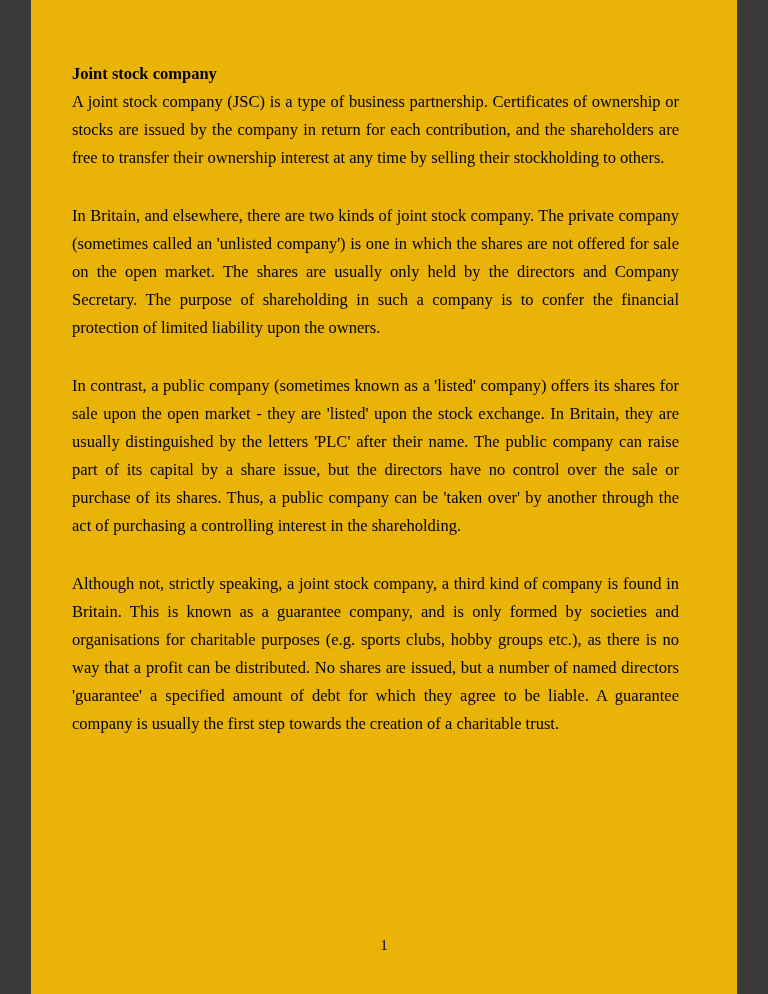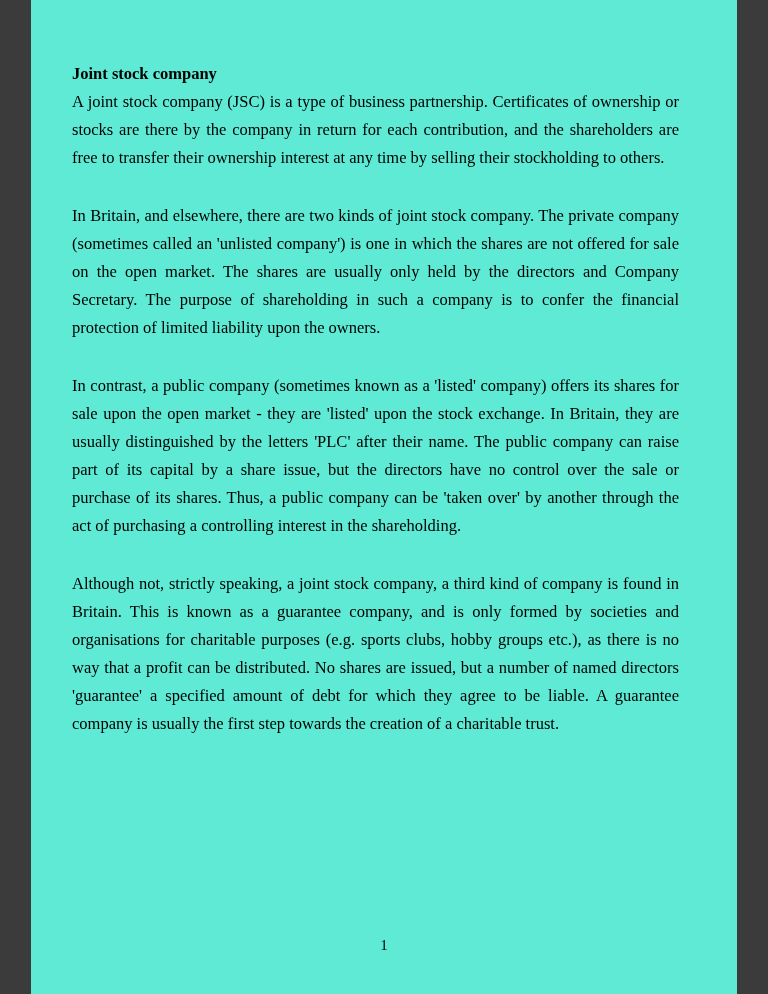--- a/index.html
+++ b/index.html
@@ -13,21 +13,21 @@
     height: 994px;
     background: #3b3b3b;
     margin: 0 auto;
     overflow: hidden;
   }
   .page {
     position: relative;
     width: 706px;
     height: 994px;
     margin: 0 auto;
-    background: #5eead4;
+    background: #eab308;
     color: #000000;
     padding: 60px 58px 0 41px;
   }
   .doc-heading {
     font-size: 16.5px;
     font-weight: bold;
     line-height: 28px;
     margin: 0;
     color: #000000;
   }
@@ -47,19 +47,19 @@
     font-size: 15px;
     color: #000000;
   }
 </style>
 </head>
 <body>
 
 <div class="viewer">
   <div class="page">
     <h1 class="doc-heading">Joint stock company</h1>
-    <p class="doc-paragraph">A joint stock company (JSC) is a type of business partnership. Certificates of ownership or stocks are there by the company in return for each contribution, and the shareholders are free to transfer their ownership interest at any time by selling their stockholding to others.</p>
+    <p class="doc-paragraph">A joint stock company (JSC) is a type of business partnership. Certificates of ownership or stocks are issued by the company in return for each contribution, and the shareholders are free to transfer their ownership interest at any time by selling their stockholding to others.</p>
     <p class="doc-paragraph">In Britain, and elsewhere, there are two kinds of joint stock company. The private company (sometimes called an 'unlisted company') is one in which the shares are not offered for sale on the open market. The shares are usually only held by the directors and Company Secretary. The purpose of shareholding in such a company is to confer the financial protection of limited liability upon the owners.</p>
     <p class="doc-paragraph">In contrast, a public company (sometimes known as a 'listed' company) offers its shares for sale upon the open market - they are 'listed' upon the stock exchange. In Britain, they are usually distinguished by the letters 'PLC' after their name. The public company can raise part of its capital by a share issue, but the directors have no control over the sale or purchase of its shares. Thus, a public company can be 'taken over' by another through the act of purchasing a controlling interest in the shareholding.</p>
     <p class="doc-paragraph">Although not, strictly speaking, a joint stock company, a third kind of company is found in Britain. This is known as a guarantee company, and is only formed by societies and organisations for charitable purposes (e.g. sports clubs, hobby groups etc.), as there is no way that a profit can be distributed. No shares are issued, but a number of named directors 'guarantee' a specified amount of debt for which they agree to be liable. A guarantee company is usually the first step towards the creation of a charitable trust.</p>
     <div class="page-number">1</div>
   </div>
 </div>
 
 </body></html>

